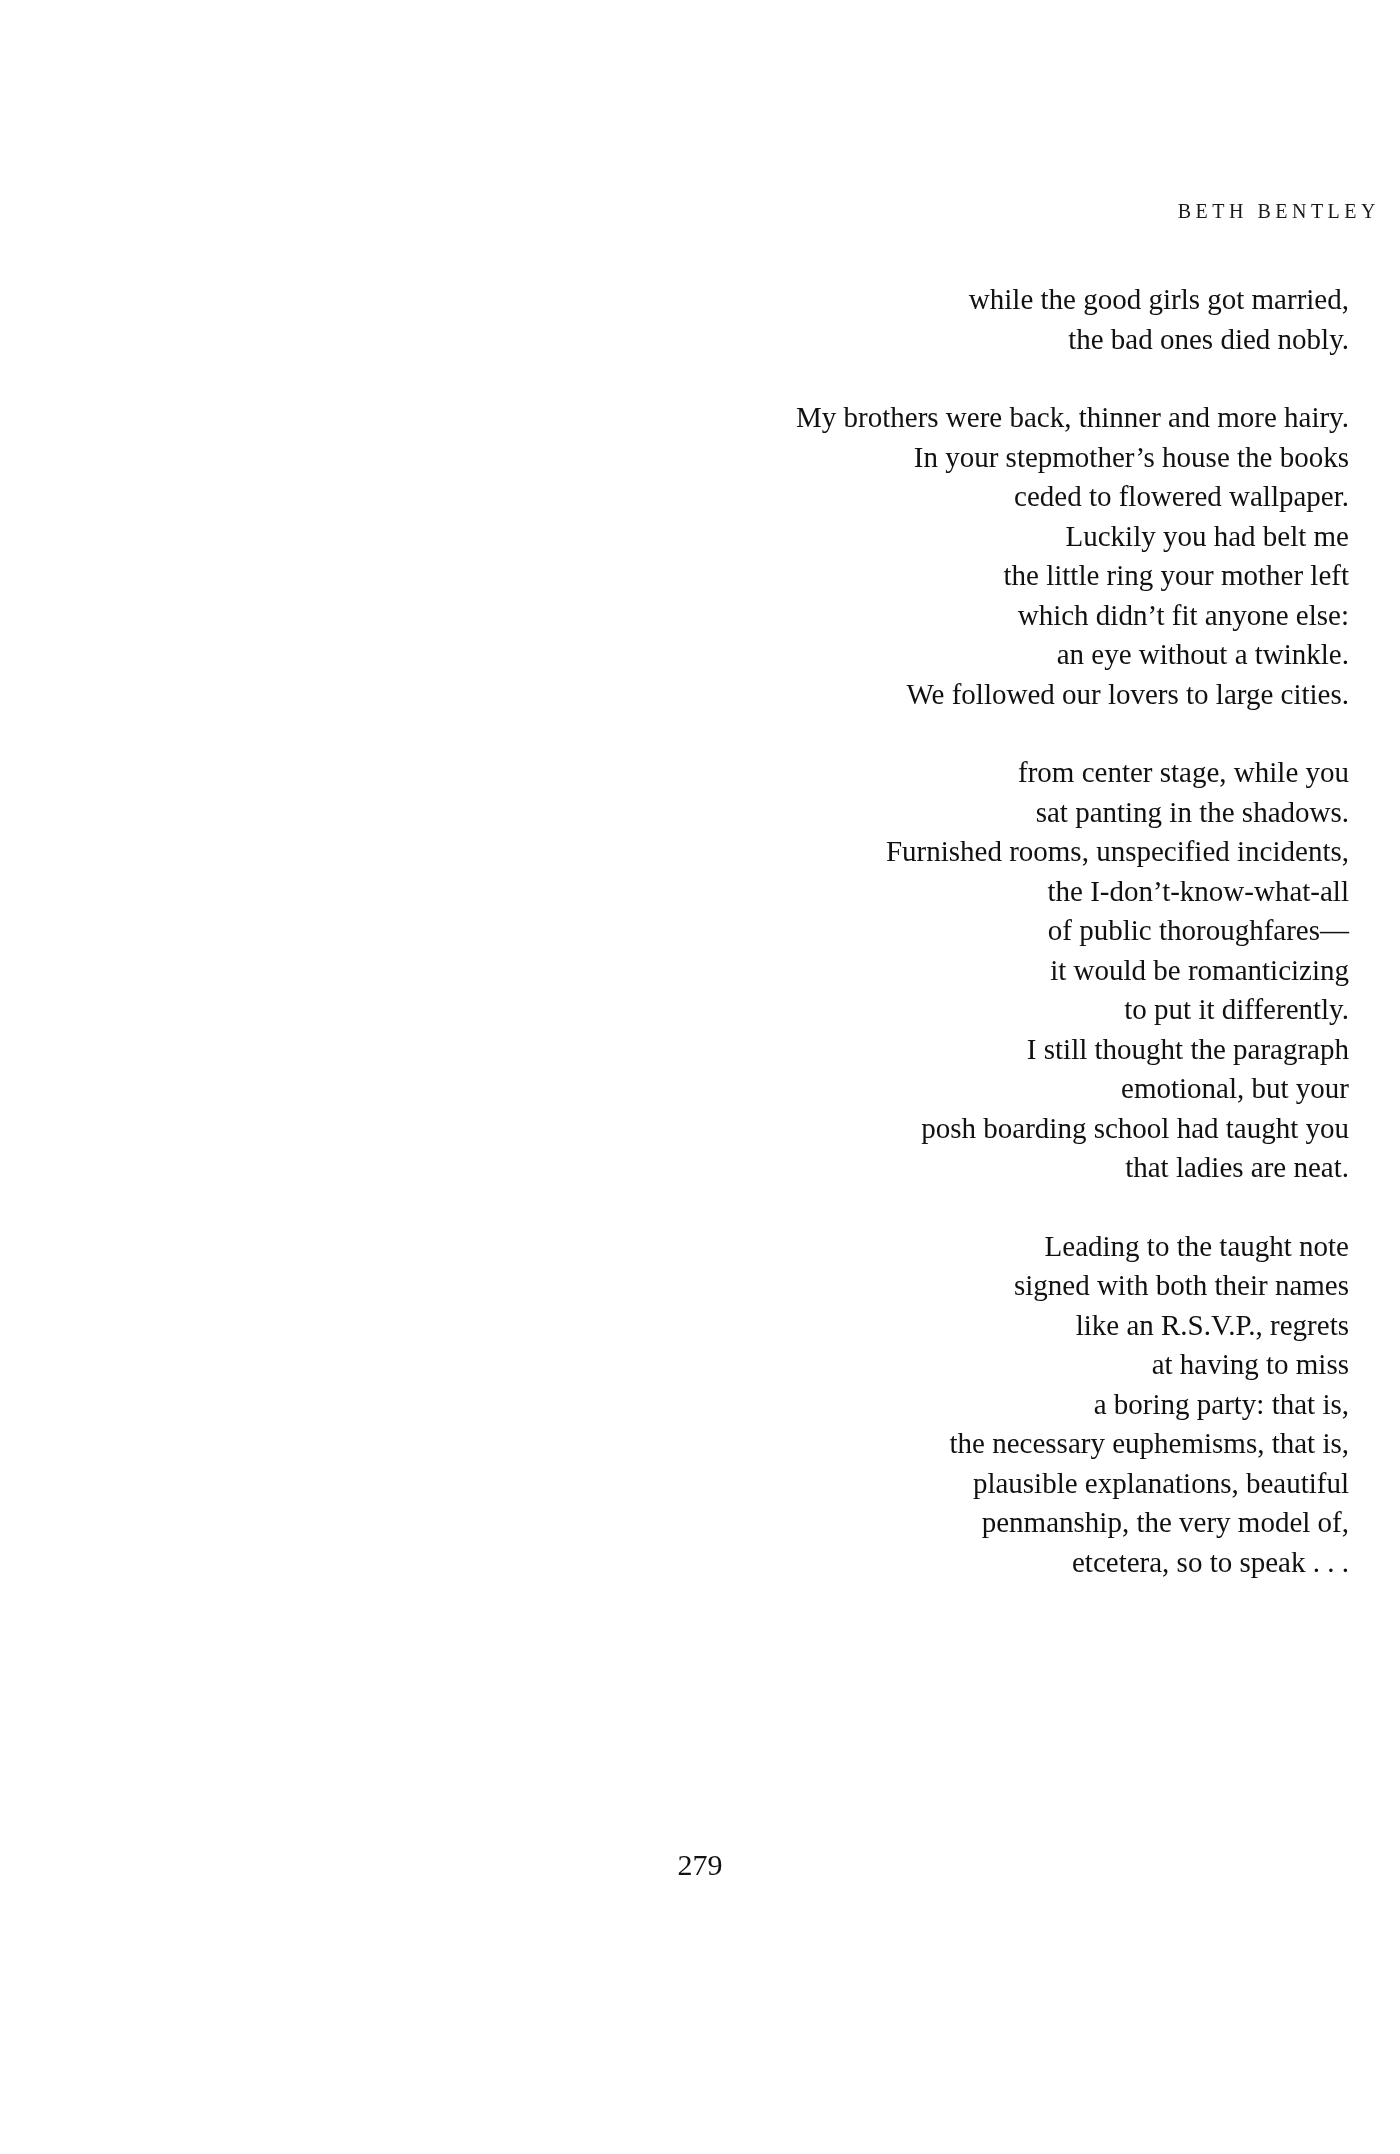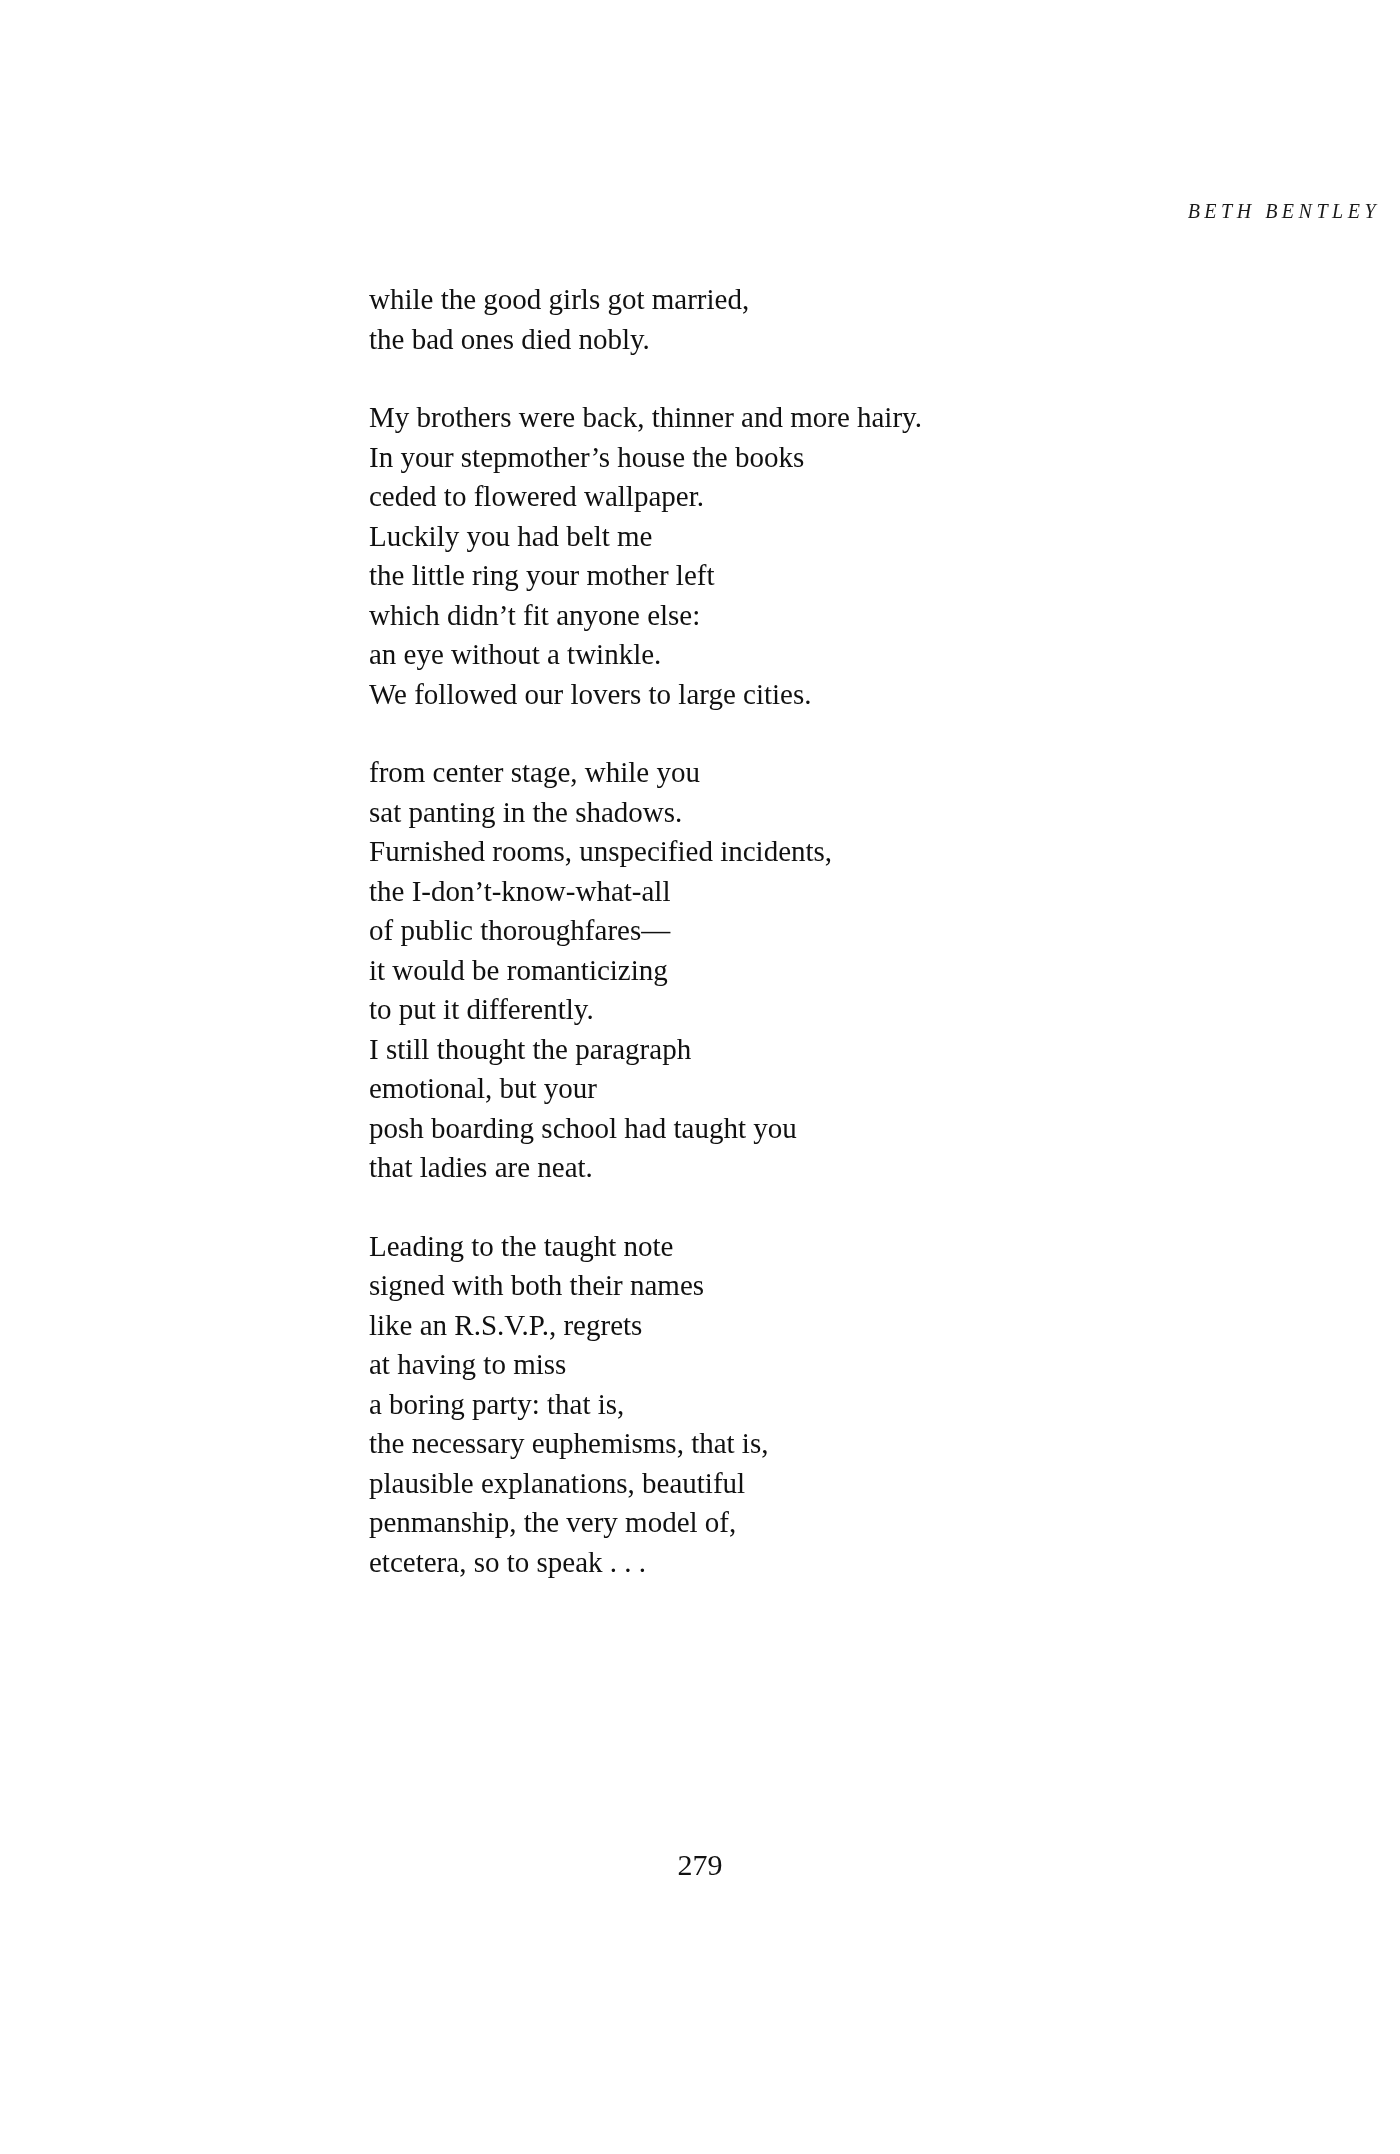--- a/index.html
+++ b/index.html
@@ -15,32 +15,32 @@
       color: #111111;
       font-family: "Liberation Serif", "DejaVu Serif", serif;
     }
     .running-head {
       position: absolute;
       top: 200px;
       right: 20px;
       font-size: 20px;
       letter-spacing: 4.5px;
       color: #1a1a1a;
-      font-style: italic;
     }
     .poem {
       position: absolute;
       left: 369px;
       top: 280px;
       width: 980px;
       font-size: 29px;
       line-height: 39.5px;
     }
     .stanza {
       margin: 0 0 39px 0;
+      text-align: right;
     }
     .stanza.indented {
       padding-left: 118px;
     }
     .line {
       display: block;
       white-space: pre;
     }
     .page-number {
       position: absolute;

